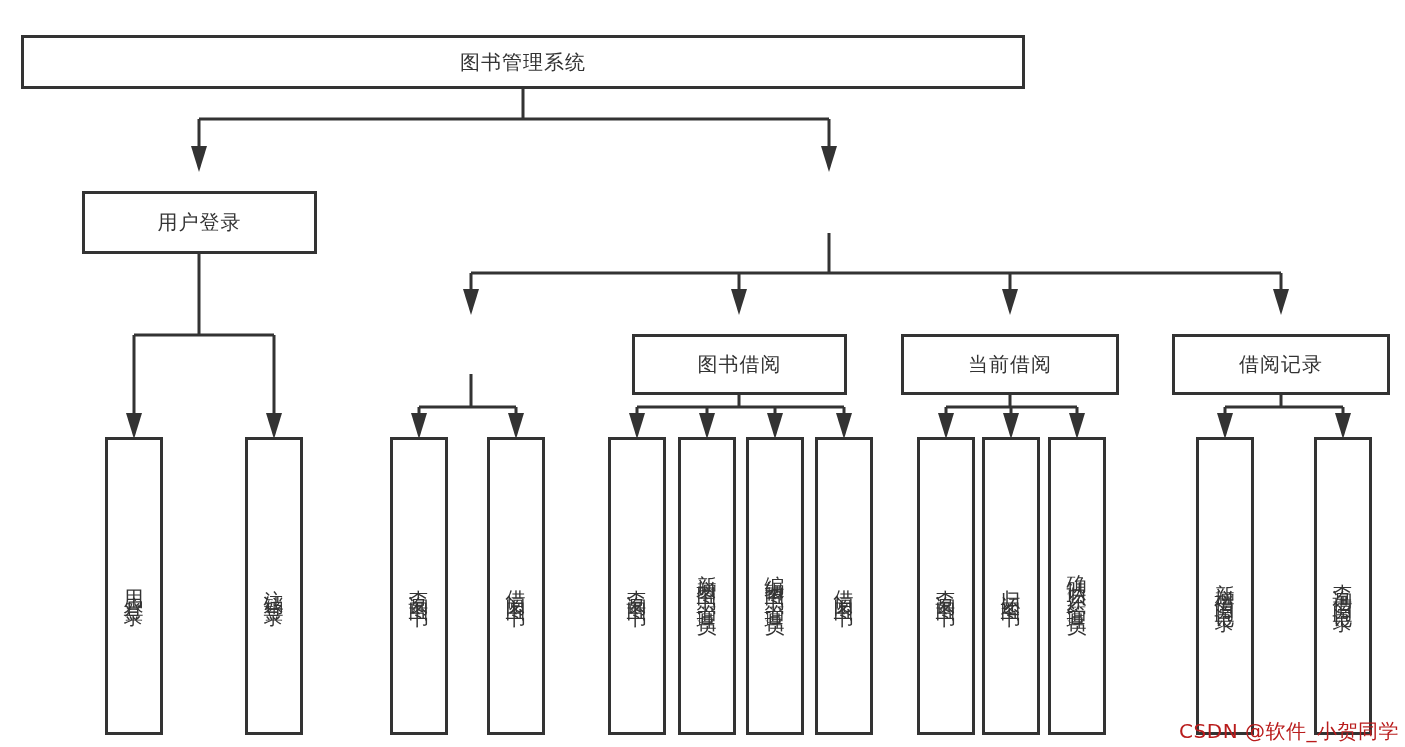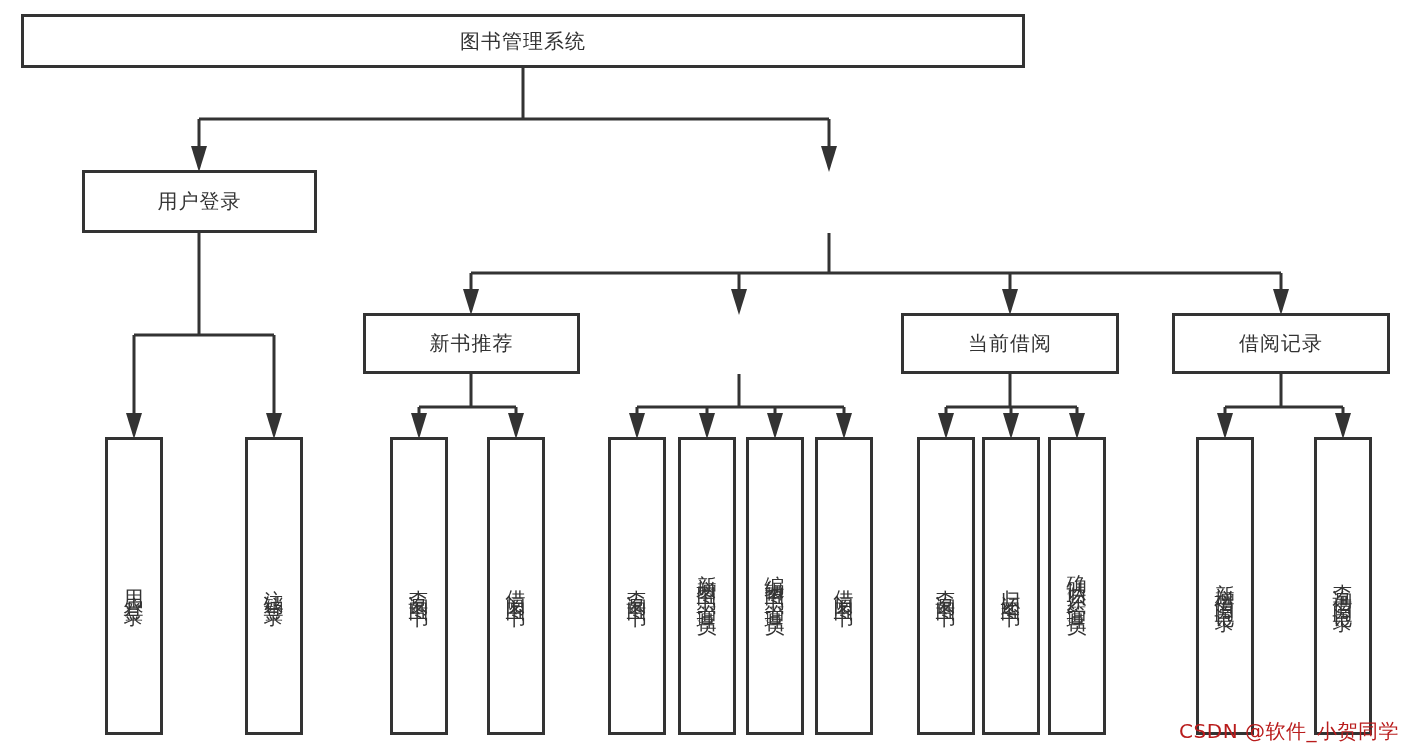--- a/index.html
+++ b/index.html
@@ -22,21 +22,21 @@
     border: 3px solid #333333;
     background: #ffffff;
     display: flex;
     align-items: center;
     justify-content: center;
     color: #333333;
     font-size: 20px;
     text-align: center;
     z-index: 2;
   }
-  .box.h { letter-spacing: 1px; }
+  .box.h { letter-spacing: 1px; margin-top: 21px; }
   .box.v {
     writing-mode: vertical-rl;
     text-orientation: mixed;
     letter-spacing: 6px;
     line-height: 1;
     padding: 6px 0;
   }
   .watermark {
     position: absolute;
     right: 6px;
@@ -90,21 +90,21 @@
       <polygon points="1069,413 1085,413 1077,439"></polygon>
       <polygon points="1217,413 1233,413 1225,439"></polygon>
       <polygon points="1335,413 1351,413 1343,439"></polygon>
     </g>
   </svg>
 
   <div class="box h" style="left:21px;top:14px;width:1004px;height:54px">图书管理系统</div>
 
   <div class="box h" style="left:82px;top:170px;width:235px;height:63px">用户登录</div>
 
-  <div class="box h" style="left:363px;top:313px;width:217px;height:61px">新书推荐</div>
+  <div class="box h" style="left:632px;top:313px;width:215px;height:61px">图书借阅</div>
   <div class="box h" style="left:1172px;top:313px;width:218px;height:61px">借阅记录</div>
   <div class="box h" style="left:901px;top:313px;width:218px;height:61px">当前借阅</div>
 
   <div class="box v" style="left:105px;top:437px;width:58px;height:298px">用户登录</div>
   <div class="box v" style="left:245px;top:437px;width:58px;height:298px">注销登录</div>
 
   <div class="box v" style="left:390px;top:437px;width:58px;height:298px">查询图书</div>
   <div class="box v" style="left:487px;top:437px;width:58px;height:298px">借阅图书</div>
 
   <div class="box v" style="left:608px;top:437px;width:58px;height:298px">查询图书</div>

